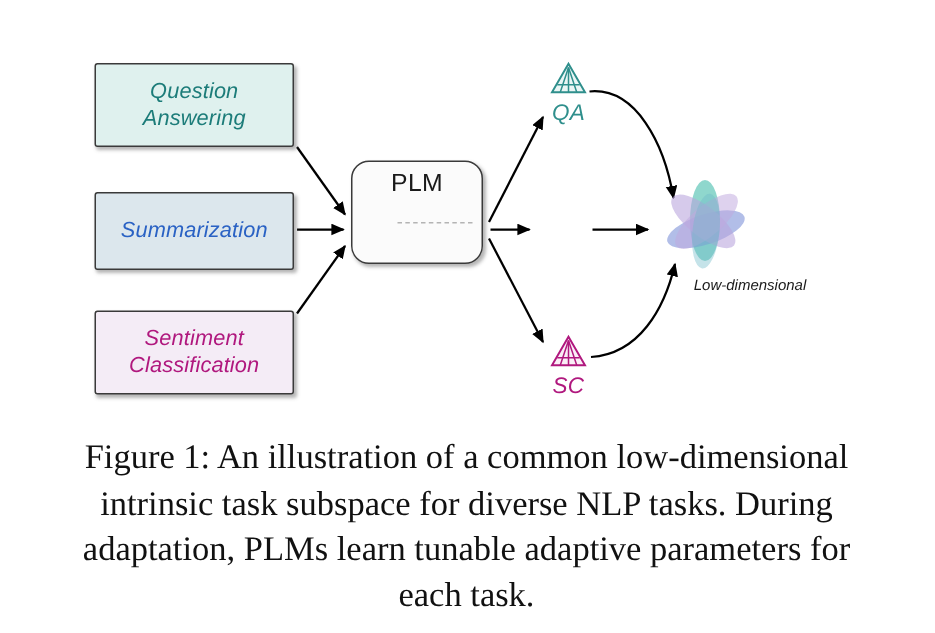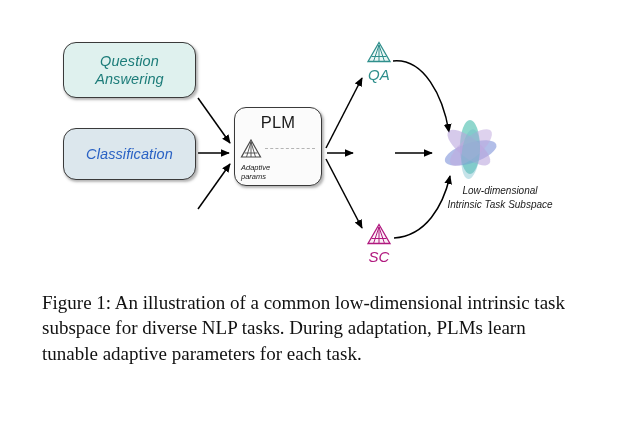--- a/index.html
+++ b/index.html
@@ -32,21 +32,21 @@
   #diagram-svg {
     position: absolute;
     left: 0; top: 0;
   }
 
   
   .task-box {
     position: absolute;
     box-sizing: border-box;
     border: 1.6px solid #3a3a3a;
-    border-radius: 13px;
+    border-radius: 2px;
     display: flex;
     align-items: center;
     justify-content: center;
     text-align: center;
     font-style: italic;
     font-size: 14.5px;
     line-height: 1.25;
     letter-spacing: 0.1px;
     box-shadow: 1.5px 2px 2.5px rgba(90,90,90,0.45);
   }
@@ -63,21 +63,21 @@
   #task-box-sentiment {
     left: 63px; top: 207px; width: 133px; height: 56px;
     background: #f4ecf6;
     color: #b0187e;
   }
 
   
   #plm-box {
     position: absolute;
     left: 234px; top: 107px;
-    width: 88px; height: 79px;
+    width: 88px; height: 69px;
     box-sizing: border-box;
     border: 1.6px solid #3a3a3a;
     border-radius: 12px;
     background: #fbfbfb;
     box-shadow: 1.5px 2px 2.5px rgba(90,90,90,0.45);
   }
   #plm-title {
     position: absolute;
     left: 0; right: 0; top: 5px;
     text-align: center;
@@ -141,24 +141,24 @@
     color: #1a1a1a;
     line-height: 1.35;
   }
 
   
   #caption {
     position: absolute;
     left: 42px; top: 290px;
     width: 538px;
     font-family: "Liberation Serif", serif;
-    font-size: 19px;
+    font-size: 23px;
     line-height: 1.33;
     color: #111111;
-    text-align: left;
+    text-align: center;
   }
 </style>
 </head>
 <body>
 
 <div id="figure-root">
 
   <div id="diagram-area">
 
     <svg id="diagram-svg" width="623" height="282" viewBox="0 0 623 282">
@@ -179,37 +179,30 @@
       <path d="M 393,61 C 424,58 443,96 449,132" fill="none" stroke="#000000" stroke-width="1.5" marker-end="url(#arrowhead)"></path>
       <line x1="395" y1="153" x2="432" y2="153" stroke="#000000" stroke-width="1.5" marker-end="url(#arrowhead)"></line>
       <path d="M 394,238 C 426,236 443,206 450,176" fill="none" stroke="#000000" stroke-width="1.5" marker-end="url(#arrowhead)"></path>
     </svg>
 
     <div class="task-box" id="task-box-qa">
       <span>Question Answering</span>
     </div>
 
     <div class="task-box" id="task-box-summarization">
-      <span>Classification</span>
-    </div>
-
+      <span>Summarization</span>
+    </div>
+
+    <div class="task-box" id="task-box-sentiment">
+      <span>Sentiment Classification</span>
+    </div>
 
     <div id="plm-box">
       <div id="plm-title">PLM</div>
       <div class="dashed-line"></div>
-      <div id="plm-adaptive-group">
-        <svg width="22" height="19" viewBox="0 0 22 19">
-          <polygon points="11,1 20.5,18 1.5,18" fill="#ffffff" stroke="#4a4a4a" stroke-width="1.2"></polygon>
-          <line x1="11" y1="3" x2="6.5" y2="18" stroke="#4a4a4a" stroke-width="0.9"></line>
-          <line x1="11" y1="3" x2="11" y2="18" stroke="#4a4a4a" stroke-width="0.9"></line>
-          <line x1="11" y1="3" x2="15.5" y2="18" stroke="#4a4a4a" stroke-width="0.9"></line>
-          <line x1="4.6" y1="14" x2="17.4" y2="14" stroke="#4a4a4a" stroke-width="0.9"></line>
-        </svg>
-        <div id="plm-adaptive-label">Adaptive params</div>
-      </div>
     </div>
 
     <div class="out-node" id="out-node-qa">
       <svg width="26" height="22" viewBox="0 0 26 22">
         <polygon points="13,1.5 24,20.5 2,20.5" fill="#eaf6f5" stroke="#2f8f8c" stroke-width="1.3"></polygon>
         <line x1="13" y1="4" x2="7.5" y2="20.5" stroke="#2f8f8c" stroke-width="1"></line>
         <line x1="13" y1="4" x2="13" y2="20.5" stroke="#2f8f8c" stroke-width="1"></line>
         <line x1="13" y1="4" x2="18.5" y2="20.5" stroke="#2f8f8c" stroke-width="1"></line>
         <line x1="5.5" y1="15.5" x2="20.5" y2="15.5" stroke="#2f8f8c" stroke-width="1"></line>
       </svg>
@@ -233,20 +226,19 @@
         <ellipse rx="10" ry="27" cx="0" cy="-4" fill="#4bbfae" opacity="0.62"></ellipse>
         <ellipse rx="27" ry="10" cx="0" cy="2" fill="#7f93d8" opacity="0.60" transform="rotate(-18)"></ellipse>
         <ellipse rx="26" ry="10" cx="-3" cy="-2" fill="#b9a3dd" opacity="0.58" transform="rotate(38)"></ellipse>
         <ellipse rx="26" ry="10" cx="3" cy="-2" fill="#c0a8de" opacity="0.52" transform="rotate(-40)"></ellipse>
         <ellipse rx="9" ry="25" cx="1" cy="3" fill="#6fb9c9" opacity="0.40" transform="rotate(6)"></ellipse>
       </g>
     </svg>
 
     <div id="subspace-label">
       <span>Low-dimensional</span><br>
-      <span>Intrinsic Task Subspace</span>
     </div>
 
   </div>
 
   <div id="caption">Figure 1: An illustration of a common low-dimensional intrinsic task subspace for diverse NLP tasks.  During adaptation, PLMs learn tunable adaptive parameters for each task.</div>
 
 </div>
 
 </body></html>

